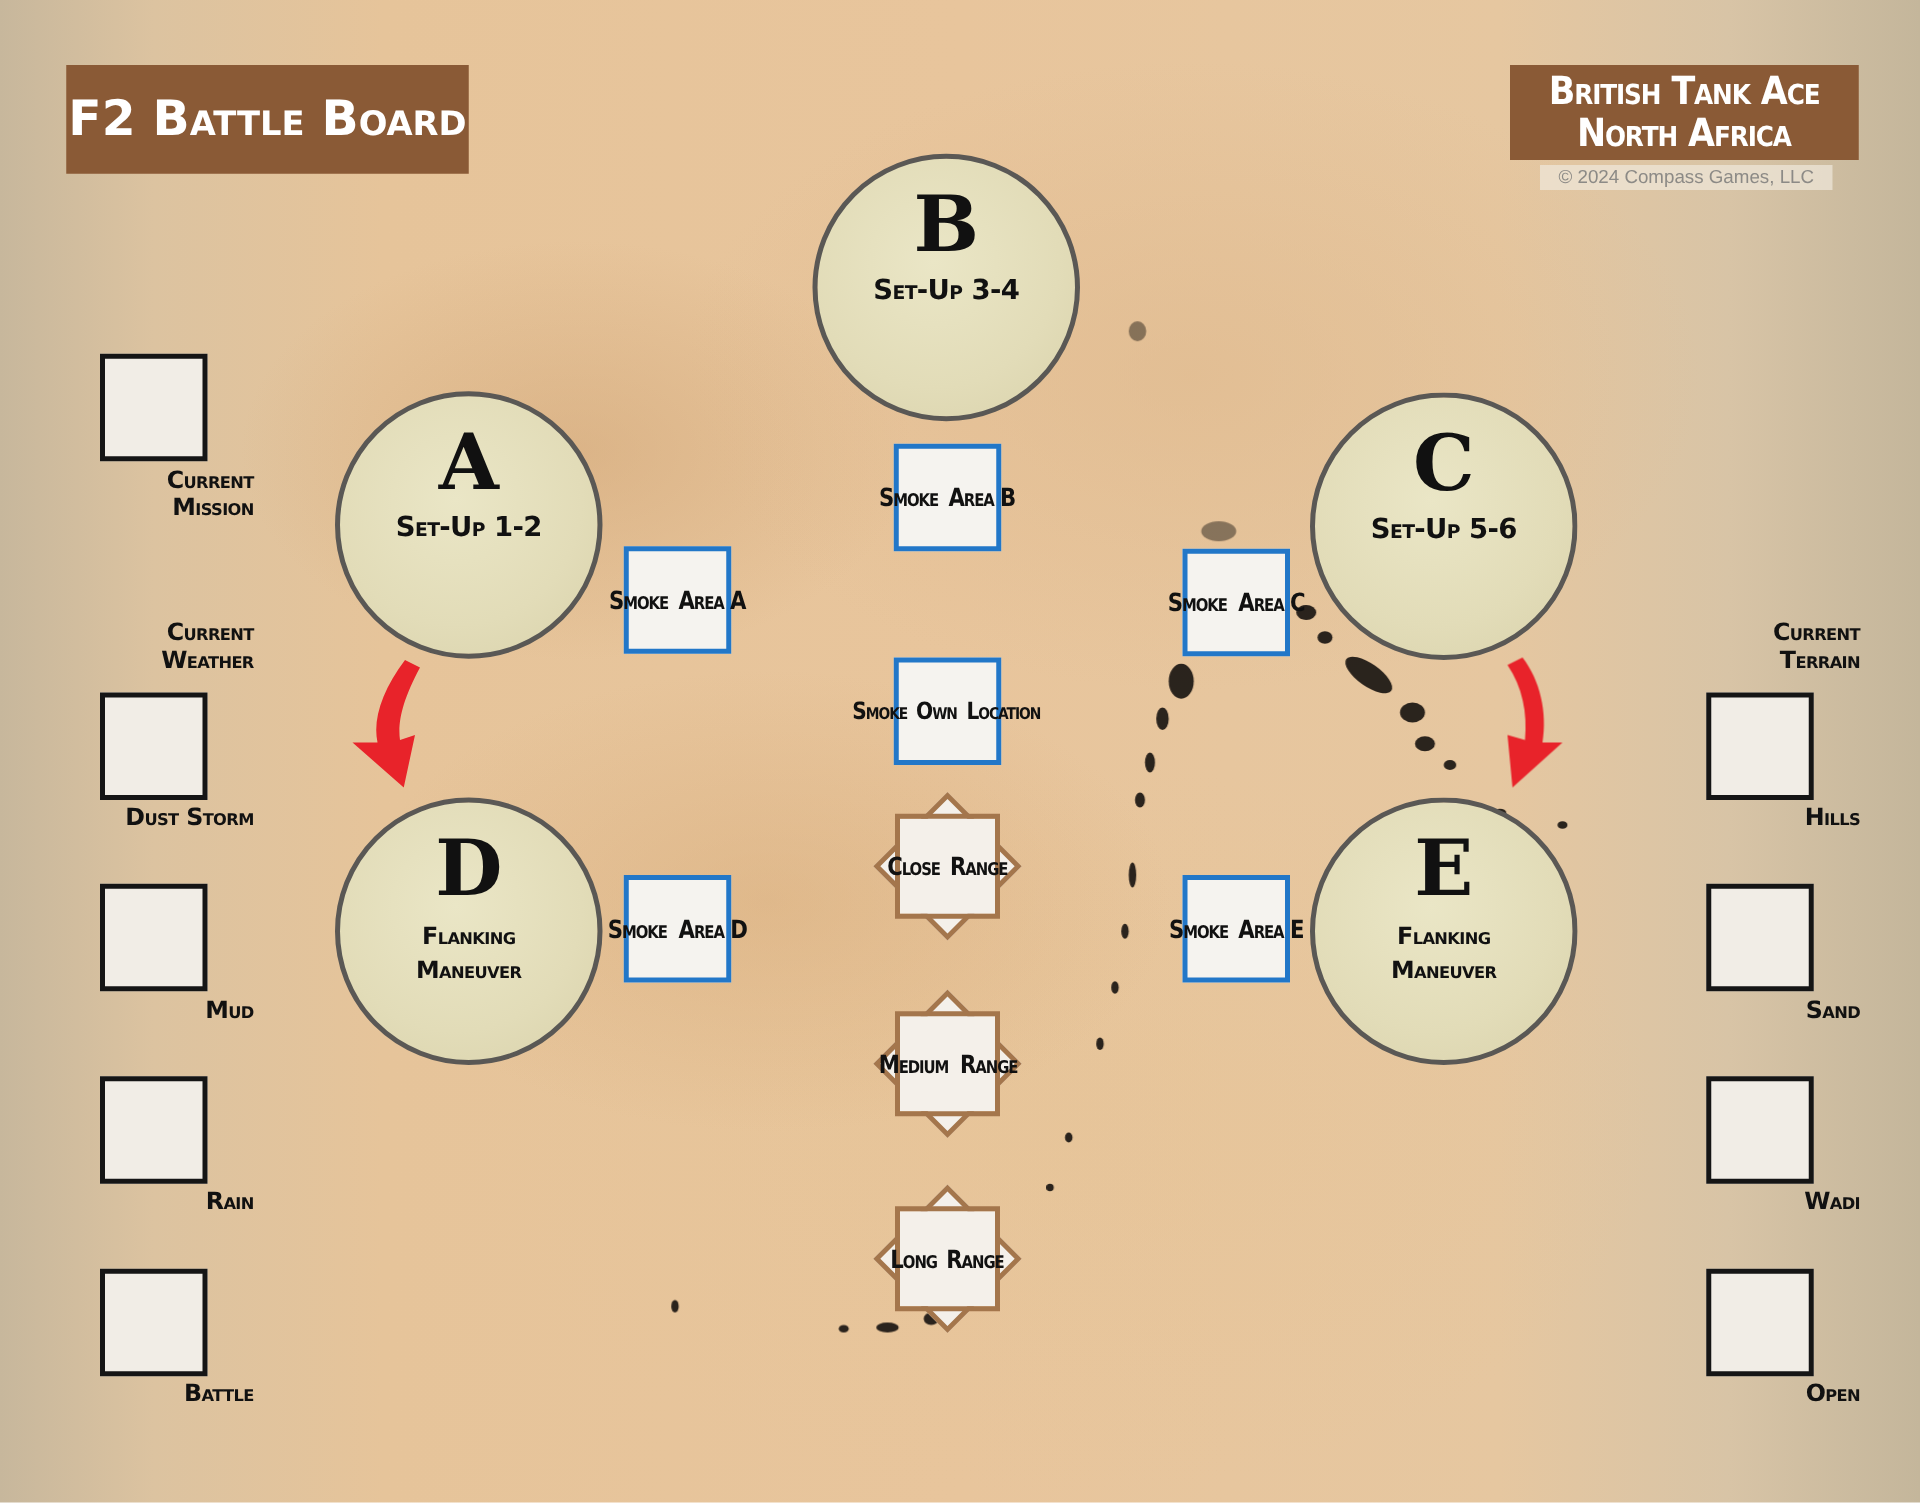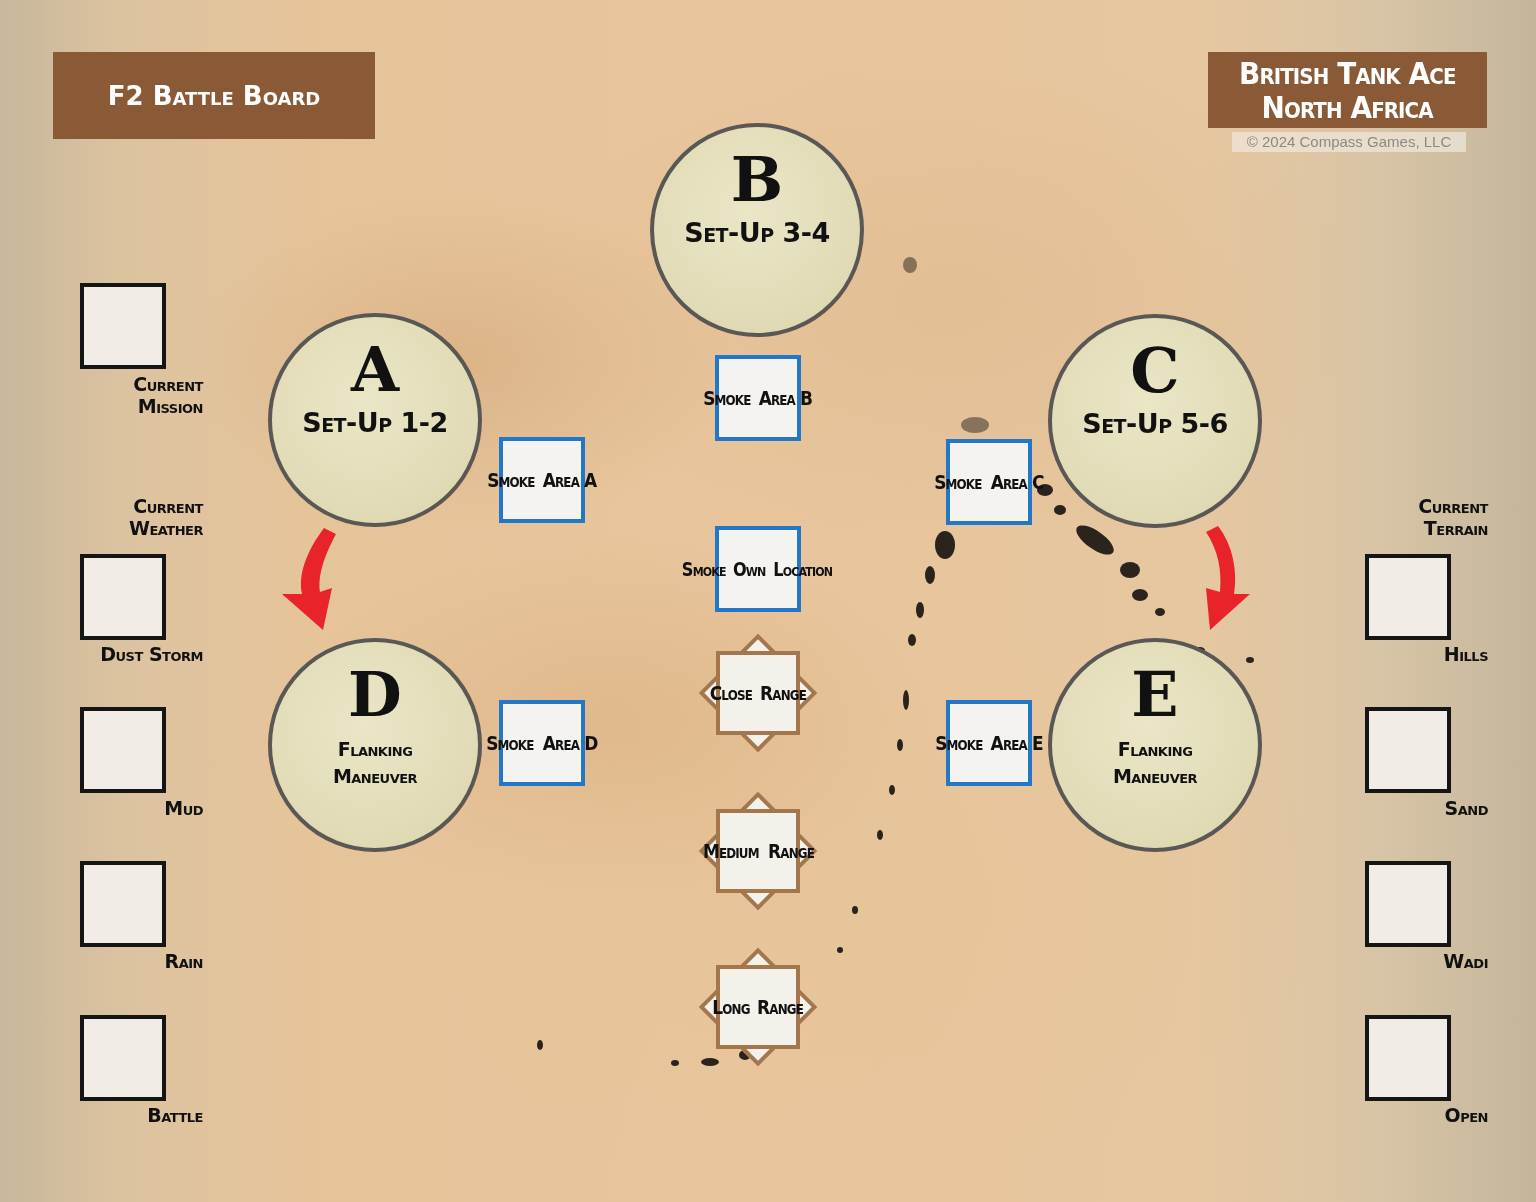--- a/index.html
+++ b/index.html
@@ -6,27 +6,27 @@
   body{width:1536px;height:1202px;overflow:hidden;position:relative;font-family:"Liberation Sans",sans-serif;}
   .board{position:absolute;left:0;top:0;width:1536px;height:1202px;overflow:hidden;
     background:
       radial-gradient(ellipse 38% 30% at 62% 25%, rgba(222,184,140,0.55), rgba(0,0,0,0) 70%),
       radial-gradient(ellipse 30% 22% at 40% 60%, rgba(214,170,120,0.45), rgba(0,0,0,0) 70%),
       radial-gradient(ellipse 45% 35% at 55% 75%, rgba(230,196,150,0.5), rgba(0,0,0,0) 70%),
       radial-gradient(ellipse 25% 20% at 30% 30%, rgba(205,160,112,0.45), rgba(0,0,0,0) 70%),
       linear-gradient(90deg,#c7b79c 0%,#dcc3a0 8%,#e6c49a 20%,#e8c59c 50%,#e6c7a0 78%,#d8c4a6 90%,#c4b69b 100%);
   }
   .title-box{position:absolute;left:53px;top:52px;width:322px;height:87px;background:#8a5a36;display:flex;align-items:center;justify-content:center;}
-  .title-box span{color:#fff;font-family:"DejaVu Sans",sans-serif;font-weight:bold;font-size:26px;letter-spacing:0px;font-variant:small-caps;}
+  .title-box span{color:#fff;font-family:"DejaVu Sans",sans-serif;font-weight:bold;font-size:39px;letter-spacing:0px;font-variant:small-caps;}
   .brand-box{position:absolute;left:1208px;top:52px;width:279px;height:76px;background:#8a5a36;display:flex;flex-direction:column;align-items:center;justify-content:center;}
   .brand-box span{color:#fff;font-family:"DejaVu Sans",sans-serif;font-weight:bold;font-size:31px;line-height:34px;font-variant:small-caps;letter-spacing:-1px;transform:scaleX(0.9);}
   .copyright{position:absolute;left:1232px;top:132px;width:234px;height:20px;background:rgba(240,232,220,0.7);color:#8c8a86;font-size:15px;line-height:20px;text-align:center;}
   .circle{position:absolute;width:214px;height:214px;border-radius:50%;border:4px solid #5a5855;background:radial-gradient(circle at 45% 40%,#eae6c6 0%,#e2dcb8 60%,#d9d2ab 100%);box-sizing:border-box;display:flex;flex-direction:column;align-items:center;}
   .circle .letter{font-family:"DejaVu Serif",serif;font-weight:bold;font-size:62px;line-height:62px;color:#111;margin-top:22px;}
-  .circle .sub{font-family:"DejaVu Sans",sans-serif;font-weight:bold;font-size:27px;color:#111;font-variant:small-caps;margin-top:8px;text-align:center;line-height:27px;letter-spacing:-0.5px;}
+  .circle .sub{font-family:"DejaVu Sans",sans-serif;font-weight:bold;font-size:22px;color:#111;font-variant:small-caps;margin-top:8px;text-align:center;line-height:27px;letter-spacing:-0.5px;}
   .circle .sub2{font-size:19px;margin-top:10px;}
   .smoke{position:absolute;width:86px;height:86px;box-sizing:border-box;border:4px solid #2277c8;background:#f5f3ef;display:flex;flex-direction:row;align-items:center;justify-content:center;}
   .smoke span{font-family:"DejaVu Sans",sans-serif;font-weight:bold;font-size:20px;line-height:25px;color:#111;font-variant:small-caps;letter-spacing:-1px;transform:scaleX(0.85);white-space:nowrap;}
   .smoke.tall span{font-size:19px;line-height:25px;}
   .range{position:absolute;width:120px;height:120px;}
   .range .sq1,.range .sq2{position:absolute;left:18px;top:18px;width:84px;height:84px;box-sizing:border-box;border:4px solid #a4764c;background:#f4f0ea;}
   .range .sq2{transform:rotate(45deg);background:#f4f0ea;}
   .range .sq1{z-index:2;background:transparent;}
   .range .inner{position:absolute;left:22px;top:22px;width:76px;height:76px;background:#f4f0ea;z-index:1;}
   .range .txt{position:absolute;left:0;top:0;width:120px;height:120px;display:flex;align-items:center;justify-content:center;z-index:3;}

